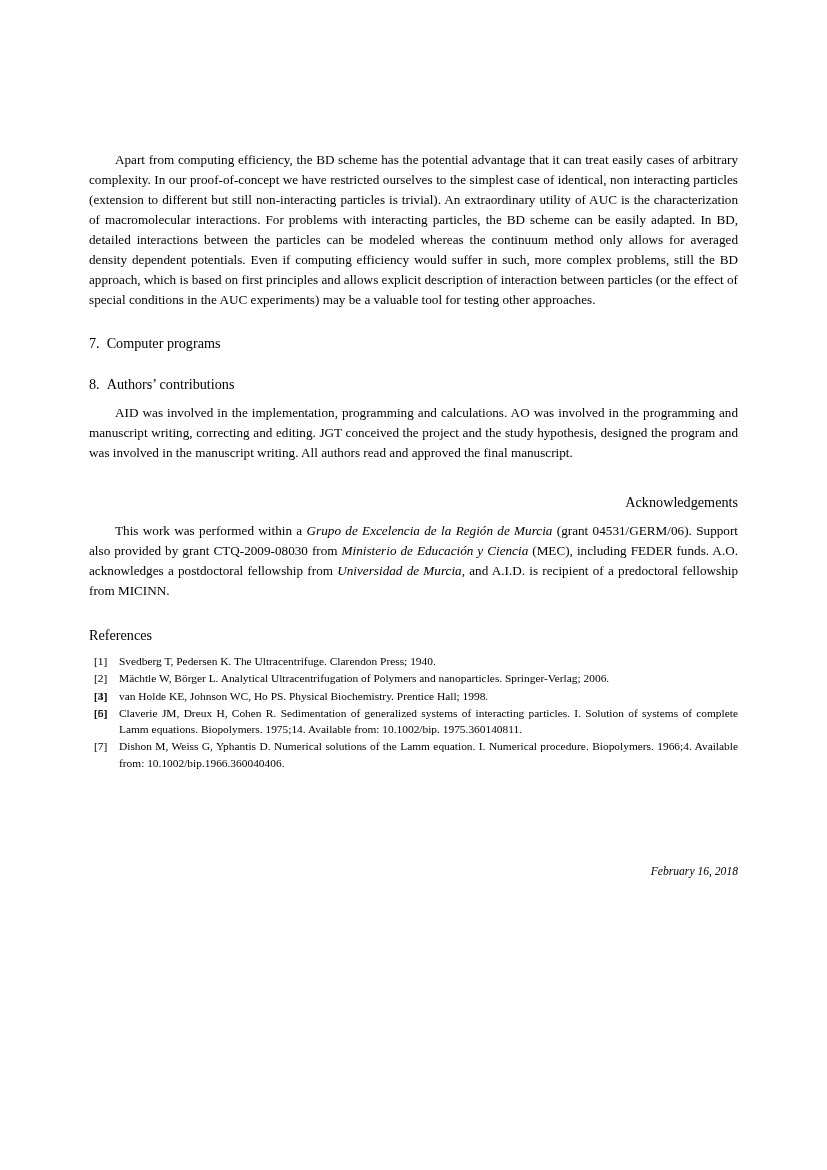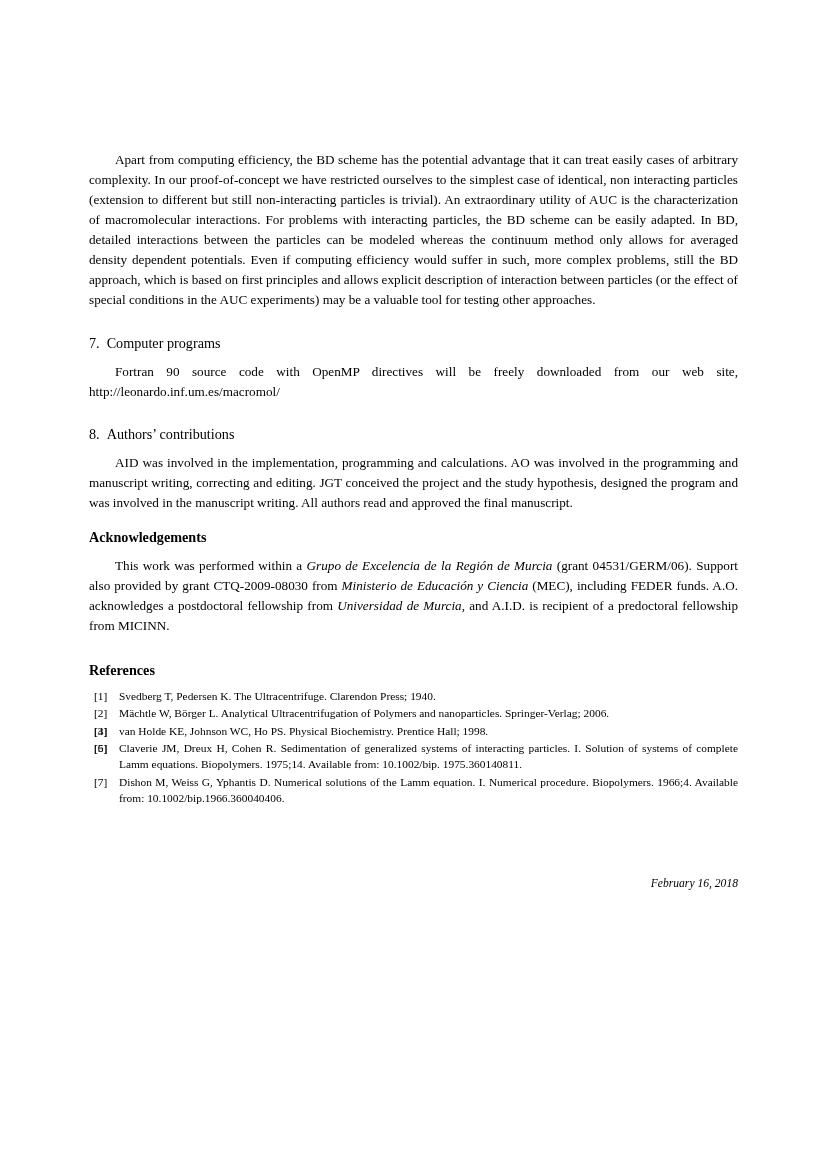--- a/index.html
+++ b/index.html
@@ -35,27 +35,27 @@
     font-size: 14.2px;
     font-weight: normal;
     margin: 24px 0 10px 0;
     text-align: left;
   }
   h2.section .num {
     margin-right: 7px;
   }
   h2.plain-section {
     font-size: 14.2px;
-    font-weight: bold;
-    margin: 16px 0 10px 0;
-    text-align: left;
+    font-weight: normal;
+    margin: 31px 0 10px 0;
+    text-align: right;
   }
   .refs-head {
     font-size: 14.2px;
-    font-weight: bold;
+    font-weight: normal;
     margin: 26px 0 9px 0;
   }
   ol.refs {
     list-style: none;
     margin: 0;
     padding: 0;
     font-size: 11.4px;
     line-height: 1.43;
   }
   ol.refs li {
@@ -70,37 +70,36 @@
     top: 0;
     width: 24px;
     text-align: left;
   }
   .italic {
     font-style: italic;
   }
   .footer-date {
     position: absolute;
     right: 89px;
-    bottom: 128px;
+    bottom: 140px;
     font-size: 11.6px;
     font-style: italic;
     text-align: center;
   }
 </style>
 </head>
 <body>
 
 <div class="page">
 
   <p class="body-text para">Apart from computing efficiency, the BD scheme has the potential advantage that it can treat easily cases of arbitrary complexity. In our proof-of-concept we have restricted ourselves to the simplest case of identical, non interacting particles (extension to different but still non-interacting particles is trivial). An extraordinary utility of AUC is the characterization of macromolecular interactions. For problems with interacting particles, the BD scheme can be easily adapted. In BD, detailed interactions between the particles can be modeled whereas the continuum method only allows for averaged density dependent potentials. Even if computing efficiency would suffer in such, more complex problems, still the BD approach, which is based on first principles and allows explicit description of interaction between particles (or the effect of special conditions in the AUC experiments) may be a valuable tool for testing other approaches.</p>
 
   <h2 class="section">
     <span class="num">7.</span><span>Computer programs</span>
   </h2>
-  <p class="body-text para">Fortran 90 source code with OpenMP directives will be freely downloaded from our web site, http://leonardo.inf.um.es/macromol/</p>
 
   <h2 class="section">
     <span class="num">8.</span><span>Authors’ contributions</span>
   </h2>
   <p class="body-text para">AID was involved in the implementation, programming and calculations. AO was involved in the programming and manuscript writing, correcting and editing. JGT conceived the project and the study hypothesis, designed the program and was involved in the manuscript writing. All authors read and approved the final manuscript.</p>
 
   <h2 class="plain-section">Acknowledgements</h2>
   <p class="body-text para"><span>This work was performed within a </span><span class="italic">Grupo de Excelencia de la Región de Murcia</span><span> (grant 04531/GERM/06). Support also provided by grant CTQ-2009-08030 from </span><span class="italic">Ministerio de Educación y Ciencia</span><span> (MEC), including FEDER funds. A.O. acknowledges a postdoctoral fellowship from </span><span class="italic">Universidad de Murcia</span><span>, and A.I.D. is recipient of a predoctoral fellowship from MICINN.</span></p>
 
   <div class="refs-head">References</div>

